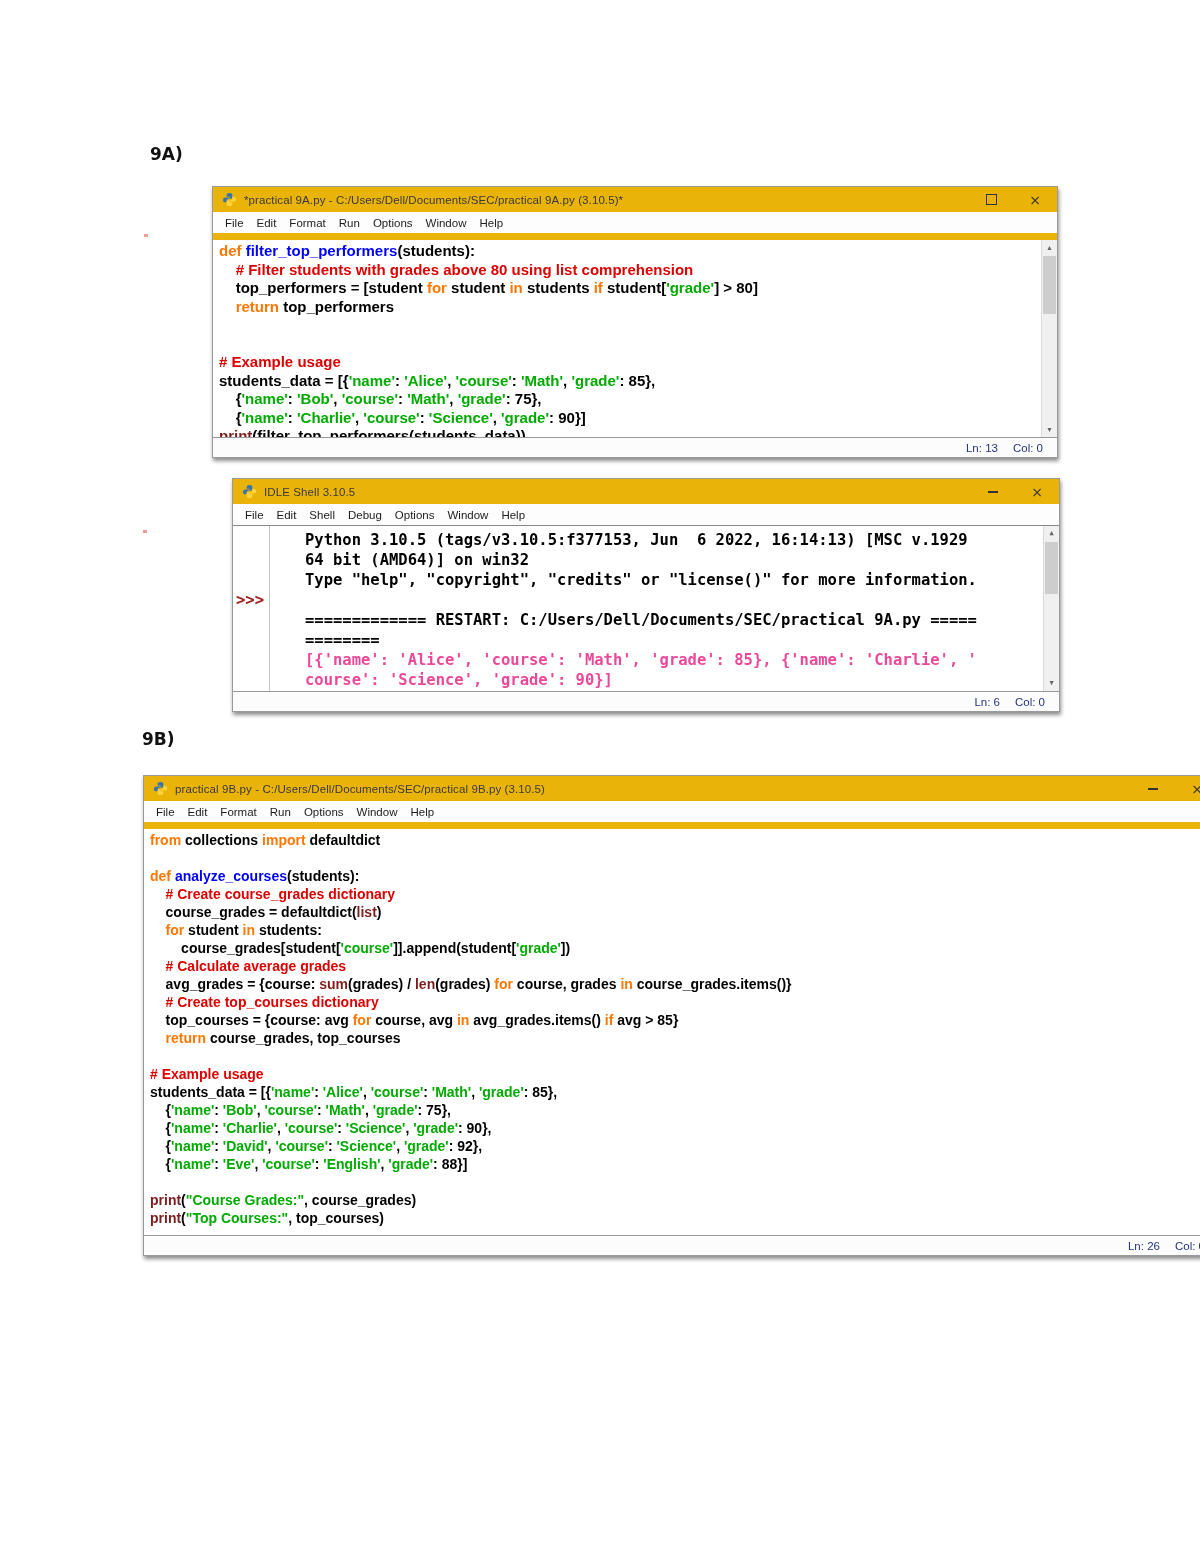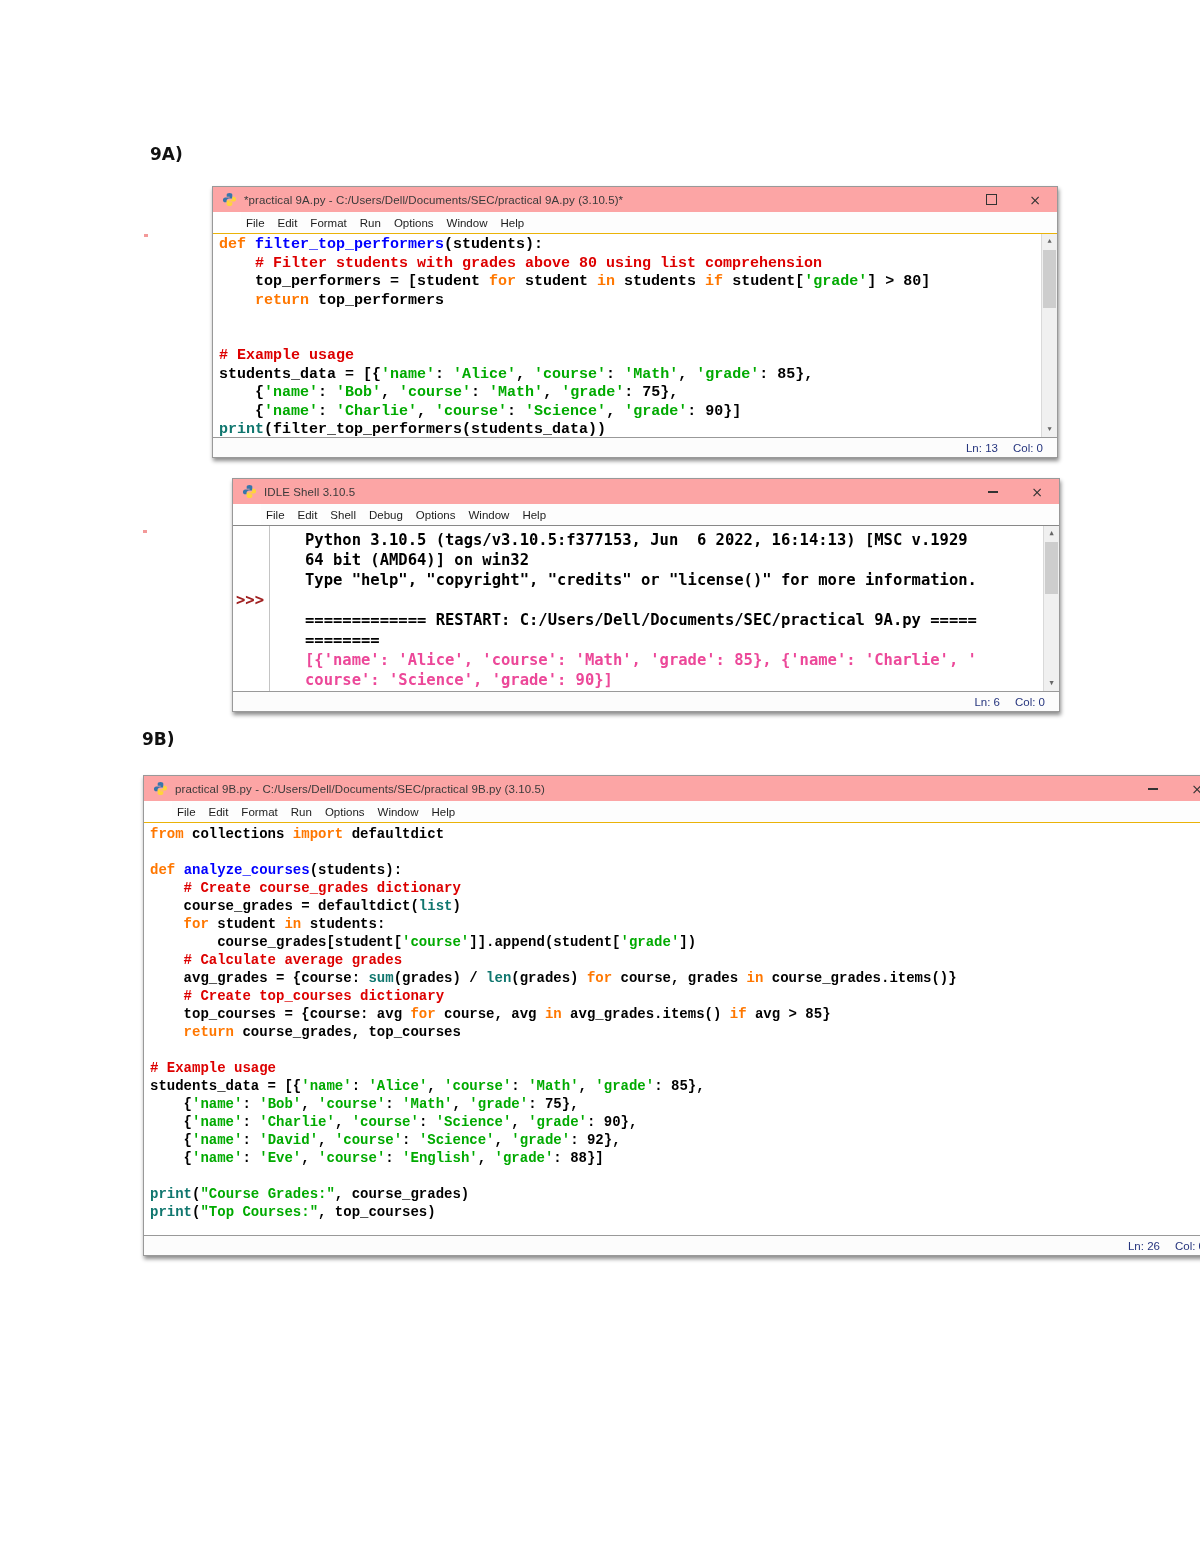--- a/index.html
+++ b/index.html
@@ -8,46 +8,46 @@
   .doc-label{position:absolute;font-size:17px;font-weight:600;color:#111;font-family:"DejaVu Sans","Liberation Sans",sans-serif;}
   #label-9a{left:150px;top:144px;}
   #label-9b{left:142px;top:729px;}
 
   .red-mark{position:absolute;width:4px;height:3px;background:#f08080;opacity:.8;}
   #redmark-1{left:144px;top:234px;}
   #redmark-2{left:143px;top:530px;}
 
   
   .win{position:absolute;background:#fff;border:1px solid #999;box-shadow:1px 3px 4px rgba(0,0,0,.45);display:flex;flex-direction:column;box-sizing:border-box;}
-  .titlebar{height:25px;min-height:25px;display:flex;align-items:center;padding:0 0 0 9px;background:#fca5a5;}
+  .titlebar{height:25px;min-height:25px;display:flex;align-items:center;padding:0 0 0 9px;background:#eab308;}
   .app-icon{width:15px;height:15px;margin-right:7px;display:inline-block;flex:0 0 auto;}
   .app-icon svg{width:15px;height:15px;display:block;}
   .title-text{font-size:11.5px;color:#3a3a3a;white-space:nowrap;overflow:hidden;letter-spacing:.1px;}
   .controls{margin-left:auto;display:flex;height:100%;}
   .ctrl{width:44px;height:100%;display:flex;align-items:center;justify-content:center;cursor:default;}
   .glyph-max{width:9px;height:9px;border:1.4px solid #333;display:inline-block;}
   .glyph-min{width:10px;height:2px;background:#333;display:inline-block;}
   .glyph-close{font-size:14px;color:#333;line-height:1;font-family:"DejaVu Sans",sans-serif;}
 
-  .menubar{height:21px;min-height:21px;display:flex;align-items:center;padding:0 5px;background:#fdfdfd;margin-left:28px;}
+  .menubar{height:21px;min-height:21px;display:flex;align-items:center;padding:0 12px;background:#fdfdfd;}
   .menu-item{font-size:11.5px;color:#1c1c1c;margin-right:13px;white-space:nowrap;}
 
-  .editor{position:relative;flex:1;background:#fff;border-top:1px solid #eab308;border-bottom:1px solid #999;overflow:hidden;
-          font-family:Liberation Mono, monospace;font-weight:bold;}
+  .editor{position:relative;flex:1;background:#fff;border-top:7px solid #eab308;border-bottom:1px solid #999;overflow:hidden;
+          font-family:Liberation Sans, sans-serif;font-weight:bold;}
   .code{padding:2px 0 0 6px;}
   .code-line{white-space:pre;}
   #win-9a .code-line{font-size:15px;line-height:18.5px;}
   #win-9b .code-line{font-size:14px;line-height:18px;}
 
   
   .tok-kw{color:#ff7700;}
   .tok-def{color:#0000ff;}
   .tok-cm{color:#dd0000;}
   .tok-st{color:#00aa00;}
-  .tok-bi{color:#0f766e;}
+  .tok-bi{color:#7f1d1d;}
   .tok-n{color:#000000;}
   .tok-out{color:#ec4899;}
 
   
   .scrollbar{position:absolute;right:0;top:0;bottom:0;width:15px;background:#f0f0f0;border-left:1px solid #d9d9d9;}
   .sb-btn{height:15px;display:flex;align-items:center;justify-content:center;color:#666;font-size:7px;line-height:1;}
   .sb-btn.down{position:absolute;bottom:0;left:0;right:0;}
   .sb-thumb{position:absolute;left:1px;right:1px;top:16px;background:#cdcdcd;}
   #win-9a .sb-thumb{height:58px;}
   #win-shell .sb-thumb{height:52px;}

